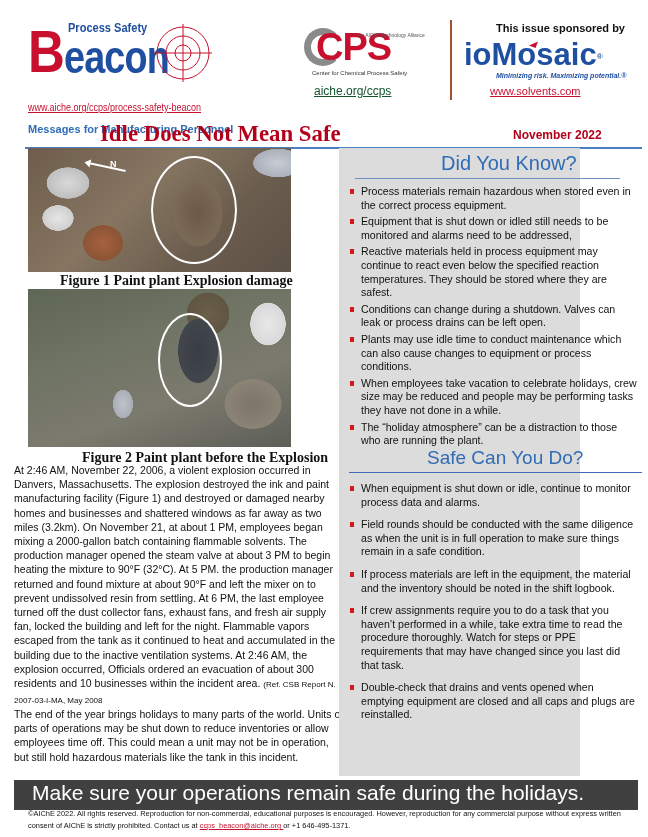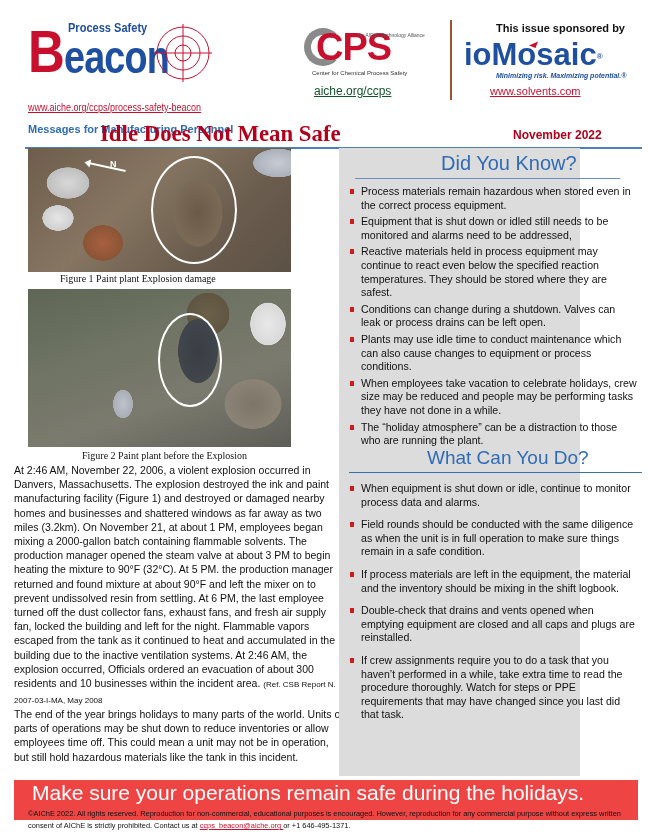--- a/index.html
+++ b/index.html
@@ -57,21 +57,21 @@
       radial-gradient(ellipse 30px 30px at 180px 25px, #6b6048 0%, #5f5542 70%, transparent 72%),
       linear-gradient(160deg, #5e6656 0%, #6f7464 35%, #7b7a6e 65%, #5d5e57 100%);
   }
   .fig .circle { position: absolute; border: 2px solid #ffffff; border-radius: 50%; }
   .fig1 .circle { left: 123px; top: 8px; width: 86px; height: 108px; }
   .fig2 .circle { left: 130px; top: 24px; width: 64px; height: 94px; }
   .fig1 .north { position: absolute; left: 82px; top: 11px; color: #fff; font-size: 9px; font-weight: bold; }
   .fig1 .north-arrow { position: absolute; left: 60px; top: 18px; width: 38px; height: 2px; background: #fff; transform: rotate(12deg); }
   .fig1 .north-arrow::before { content: ""; position: absolute; left: -4px; top: -3px; border-right: 6px solid #fff; border-top: 4px solid transparent; border-bottom: 4px solid transparent; }
 
-  .caption { position: absolute; font-family: "Liberation Serif", serif; font-weight: normal; font-size: 10px; color: #111; white-space: nowrap; }
+  .caption { position: absolute; font-family: "Liberation Serif", serif; font-weight: bold; font-size: 14px; color: #111; white-space: nowrap; }
   .cap1 { left: 60px; top: 273px; }
   .cap2 { left: 82px; top: 450px; }
 
   .body-text { position: absolute; left: 14px; width: 330px; font-size: 10.5px; line-height: 14.2px; color: #111; }
   .story { top: 463px; }
   .story .ref { font-size: 8px; }
   .closing { top: 707px; }
 
   
   .sidebar { position: absolute; left: 339px; top: 148px; width: 241px; height: 628px; background: #dcdcdc; }
@@ -83,21 +83,21 @@
   .rule2 { left: 10px; top: 324px; width: 293px; background: #3d6db3; }
   .sb-list { position: absolute; left: 8px; width: 290px; list-style: none; }
   .sb-list li { position: relative; padding-left: 14px; font-size: 10.6px; line-height: 13.6px; color: #111; }
   .sb-list li .bullet { position: absolute; left: 3px; top: 4px; width: 4px; height: 5px; background: #d11a1a; }
   .list-know { top: 37px; }
   .list-know li { margin-bottom: 3px; }
   .list-do { top: 334px; }
   .list-do li { margin-bottom: 9px; }
 
   
-  .banner { position: absolute; left: 14px; top: 780px; width: 624px; height: 40px; background: #ef4444; }
+  .banner { position: absolute; left: 14px; top: 780px; width: 624px; height: 30px; background: #404040; }
   .banner span { position: absolute; left: 18px; top: 1px; font-size: 21px; line-height: 24px; color: #ffffff; white-space: nowrap; }
   .copyright { position: absolute; left: 28px; top: 808px; width: 620px; font-size: 7.4px; line-height: 12px; color: #111; }
   .copyright a { color: #c8102e; text-decoration: underline; }
 </style>
 </head>
 <body>
 
 <div class="logo-beacon">
   <span class="b-big">B</span>
   <span class="b-ps">Process Safety</span>
@@ -160,28 +160,28 @@
   <ul class="sb-list list-know">
     <li><span class="bullet"></span><span>Process materials remain hazardous when stored even in the correct process equipment.</span></li>
     <li><span class="bullet"></span><span>Equipment that is shut down or idled still needs to be monitored and alarms need to be addressed,</span></li>
     <li><span class="bullet"></span><span>Reactive materials held in process equipment may continue to react even below the specified reaction temperatures. They should be stored where they are safest.</span></li>
     <li><span class="bullet"></span><span>Conditions can change during a shutdown. Valves can leak or process drains can be left open.</span></li>
     <li><span class="bullet"></span><span>Plants may use idle time to conduct maintenance which can also cause changes to equipment or process conditions.</span></li>
     <li><span class="bullet"></span><span>When employees take vacation to celebrate holidays, crew size may be reduced and people may be performing tasks they have not done in a while.</span></li>
     <li><span class="bullet"></span><span>The “holiday atmosphere” can be a distraction to those who are running the plant.</span></li>
   </ul>
 
-  <h2 class="h-do">What Can You Do?</h2>
+  <h2 class="h-do">Safe Can You Do?</h2>
   <div class="sb-rule rule2"></div>
   <ul class="sb-list list-do">
     <li><span class="bullet"></span><span>When equipment is shut down or idle, continue to monitor process data and alarms.</span></li>
     <li><span class="bullet"></span><span>Field rounds should be conducted with the same diligence as when the unit is in full operation to make sure things remain in a safe condition.</span></li>
-    <li><span class="bullet"></span><span>If process materials are left in the equipment, the material and the inventory should be mixing in the shift logbook.</span></li>
+    <li><span class="bullet"></span><span>If process materials are left in the equipment, the material and the inventory should be noted in the shift logbook.</span></li>
+    <li><span class="bullet"></span><span>If crew assignments require you to do a task that you haven’t performed in a while, take extra time to read the procedure thoroughly. Watch for steps or PPE requirements that may have changed since you last did that task.</span></li>
     <li><span class="bullet"></span><span>Double-check that drains and vents opened when emptying equipment are closed and all caps and plugs are reinstalled.</span></li>
-    <li><span class="bullet"></span><span>If crew assignments require you to do a task that you haven’t performed in a while, take extra time to read the procedure thoroughly. Watch for steps or PPE requirements that may have changed since you last did that task.</span></li>
   </ul>
 </aside>
 
 <div class="banner">
   <span>Make sure your operations remain safe during the holidays.</span>
 </div>
 <p class="copyright">
   <span>©AIChE 2022. All rights reserved. Reproduction for non-commercial, educational purposes is encouraged. However, reproduction for any commercial purpose without express written consent of AIChE is strictly prohibited. Contact us at </span><a>ccps_beacon@aiche.org </a><span>or +1 646-495-1371.</span>
 </p>
 

